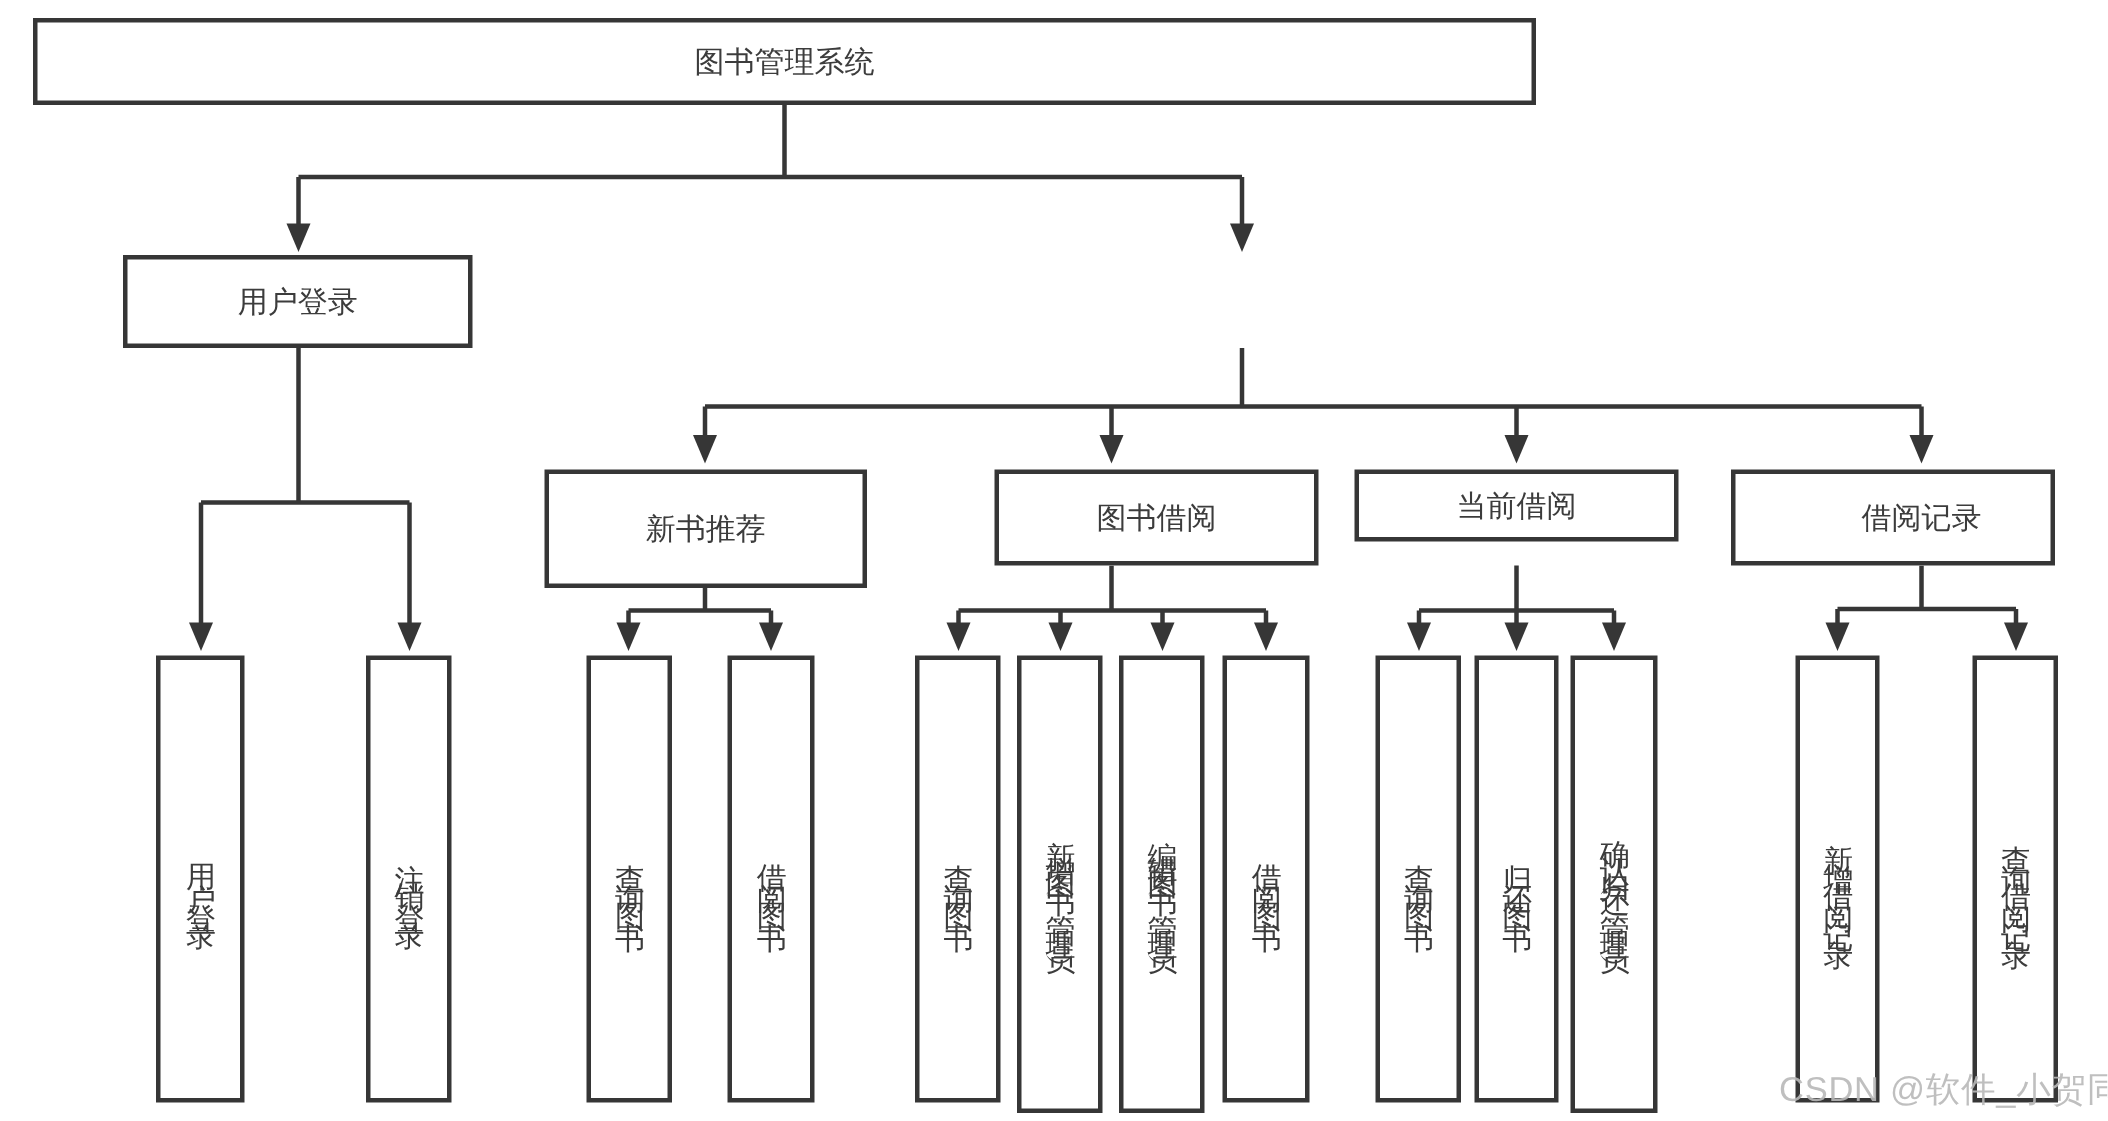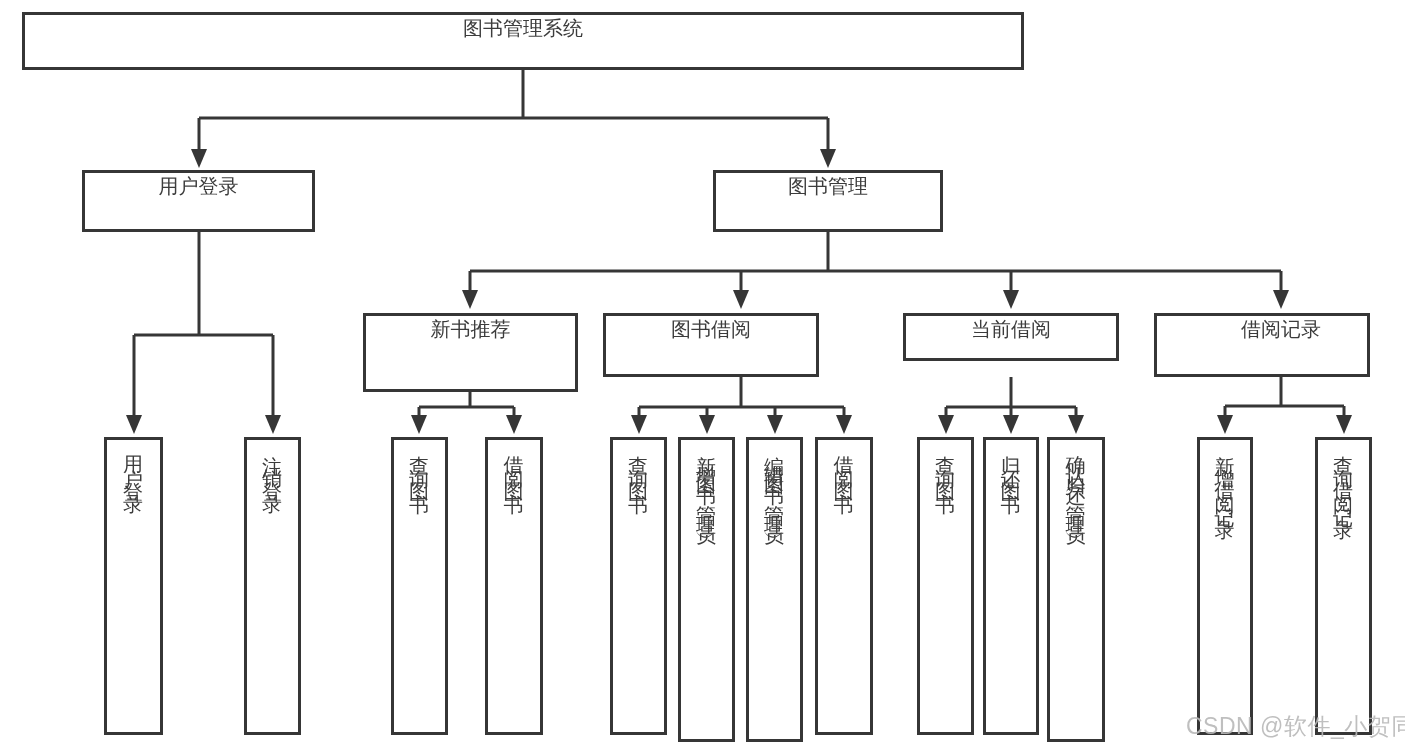--- a/index.html
+++ b/index.html
@@ -21,21 +21,21 @@
     top: 0;
     z-index: 1;
   }
   .node {
     position: absolute;
     box-sizing: border-box;
     background: #ffffff;
     border: 3px solid #363636;
     color: #3c3c3c;
     display: flex;
-    align-items: flex-start;
+    align-items: center;
     justify-content: center;
     font-size: 20px;
     z-index: 2;
     text-align: center;
     white-space: nowrap;
   }
   .leaf .vtext {
     writing-mode: vertical-rl;
     text-orientation: mixed;
     letter-spacing: 13px;
@@ -94,28 +94,25 @@
     </g>
   </svg>
 
   <div class="node" style="left:22px; top:12px; width:1002px; height:58px;">
     <span>图书管理系统</span>
   </div>
 
   <div class="node" style="left:82px; top:170px; width:233px; height:62px;">
     <span>用户登录</span>
   </div>
-  <div class="node" style="left:713px; top:170px; width:230px; height:62px;">
-    <span>图书管理</span>
-  </div>
 
   <div class="node" style="left:363px; top:313px; width:215px; height:79px;">
     <span>新书推荐</span>
   </div>
-  <div class="node" style="left:603px; top:313px; width:216px; height:64px;">
+  <div class="node" style="left:663px; top:313px; width:216px; height:64px;">
     <span>图书借阅</span>
   </div>
   <div class="node" style="left:903px; top:313px; width:216px; height:48px;">
     <span>当前借阅</span>
   </div>
   <div class="node" style="left:1154px; top:313px; width:216px; height:64px;padding-left:38px;">
     <span>借阅记录</span>
   </div>
 
   <div class="node leaf" style="left:104px; top:437px; width:59px; height:298px;">

